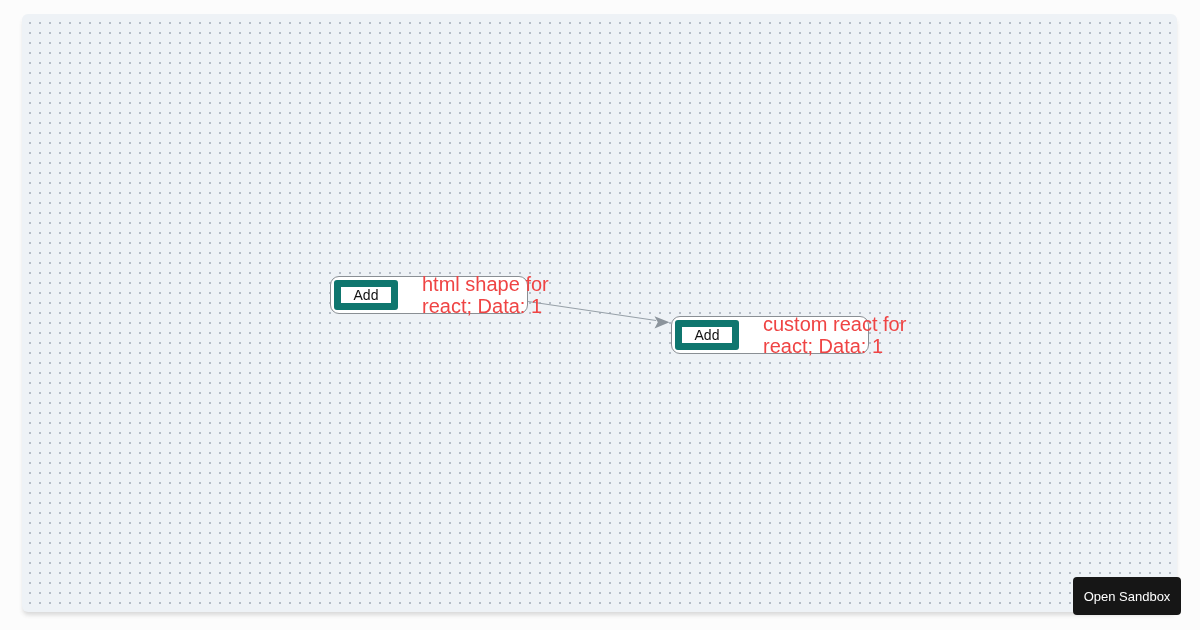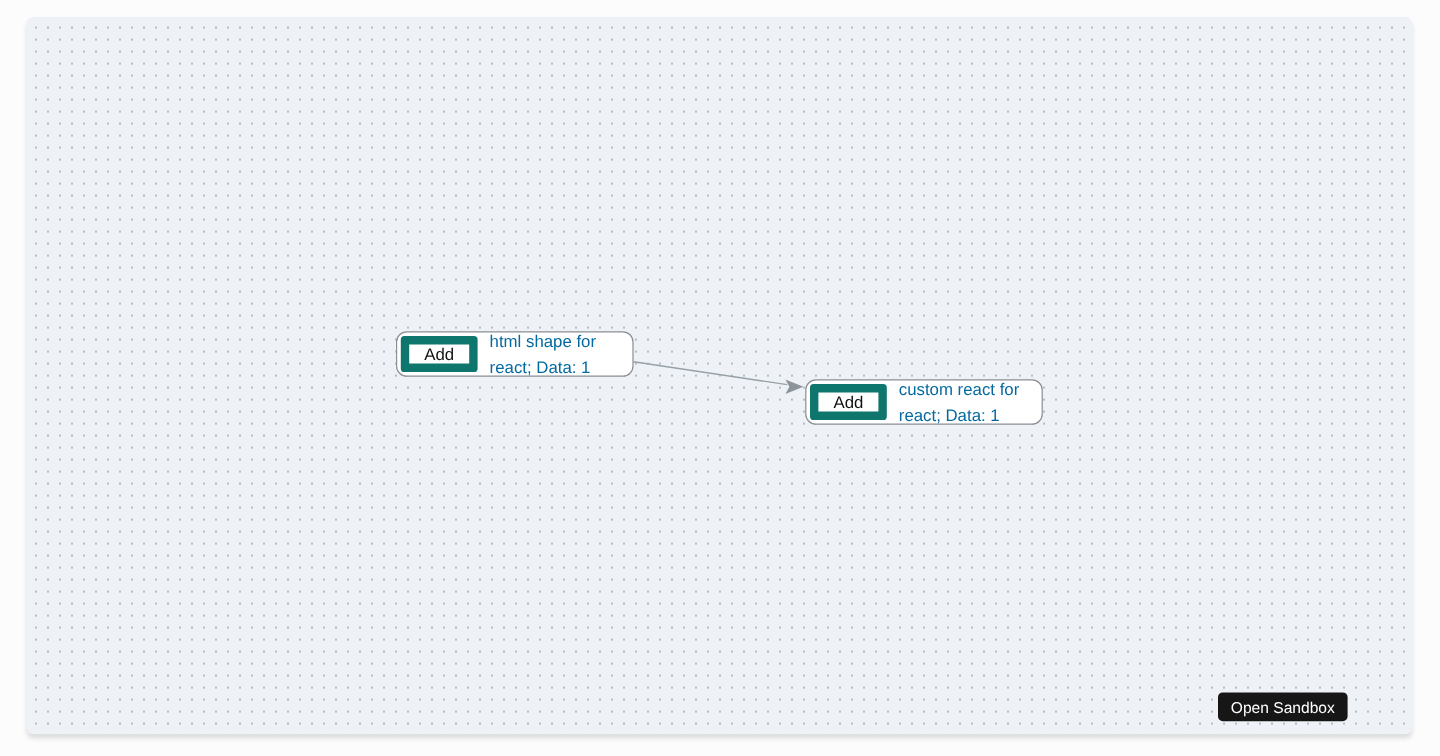--- a/index.html
+++ b/index.html
@@ -59,34 +59,34 @@
     background: #ffffff;
     border: 7px solid #0f766e;
     border-radius: 3px;
     font-family: "Liberation Sans", sans-serif;
     font-size: 14px;
     color: #111111;
     cursor: pointer;
   }
 
   .node-label {
-    margin-left: 10px;
-    font-size: 14px;
+    margin-left: 24px;
+    font-size: 20px;
     line-height: 22px;
-    color: #0369a1;
+    color: #ef4444;
     white-space: nowrap;
   }
 
   
   .open-sandbox {
     position: absolute;
-    left: 1015px;
+    left: 1073px;
     top: 577px;
     width: 108px;
-    height: 24px;
+    height: 38px;
     background: #161616;
     color: #ffffff;
     border: none;
     border-radius: 4px;
     font-family: "Liberation Sans", sans-serif;
     font-size: 13px;
     display: flex;
     align-items: center;
     justify-content: center;
     cursor: pointer;

